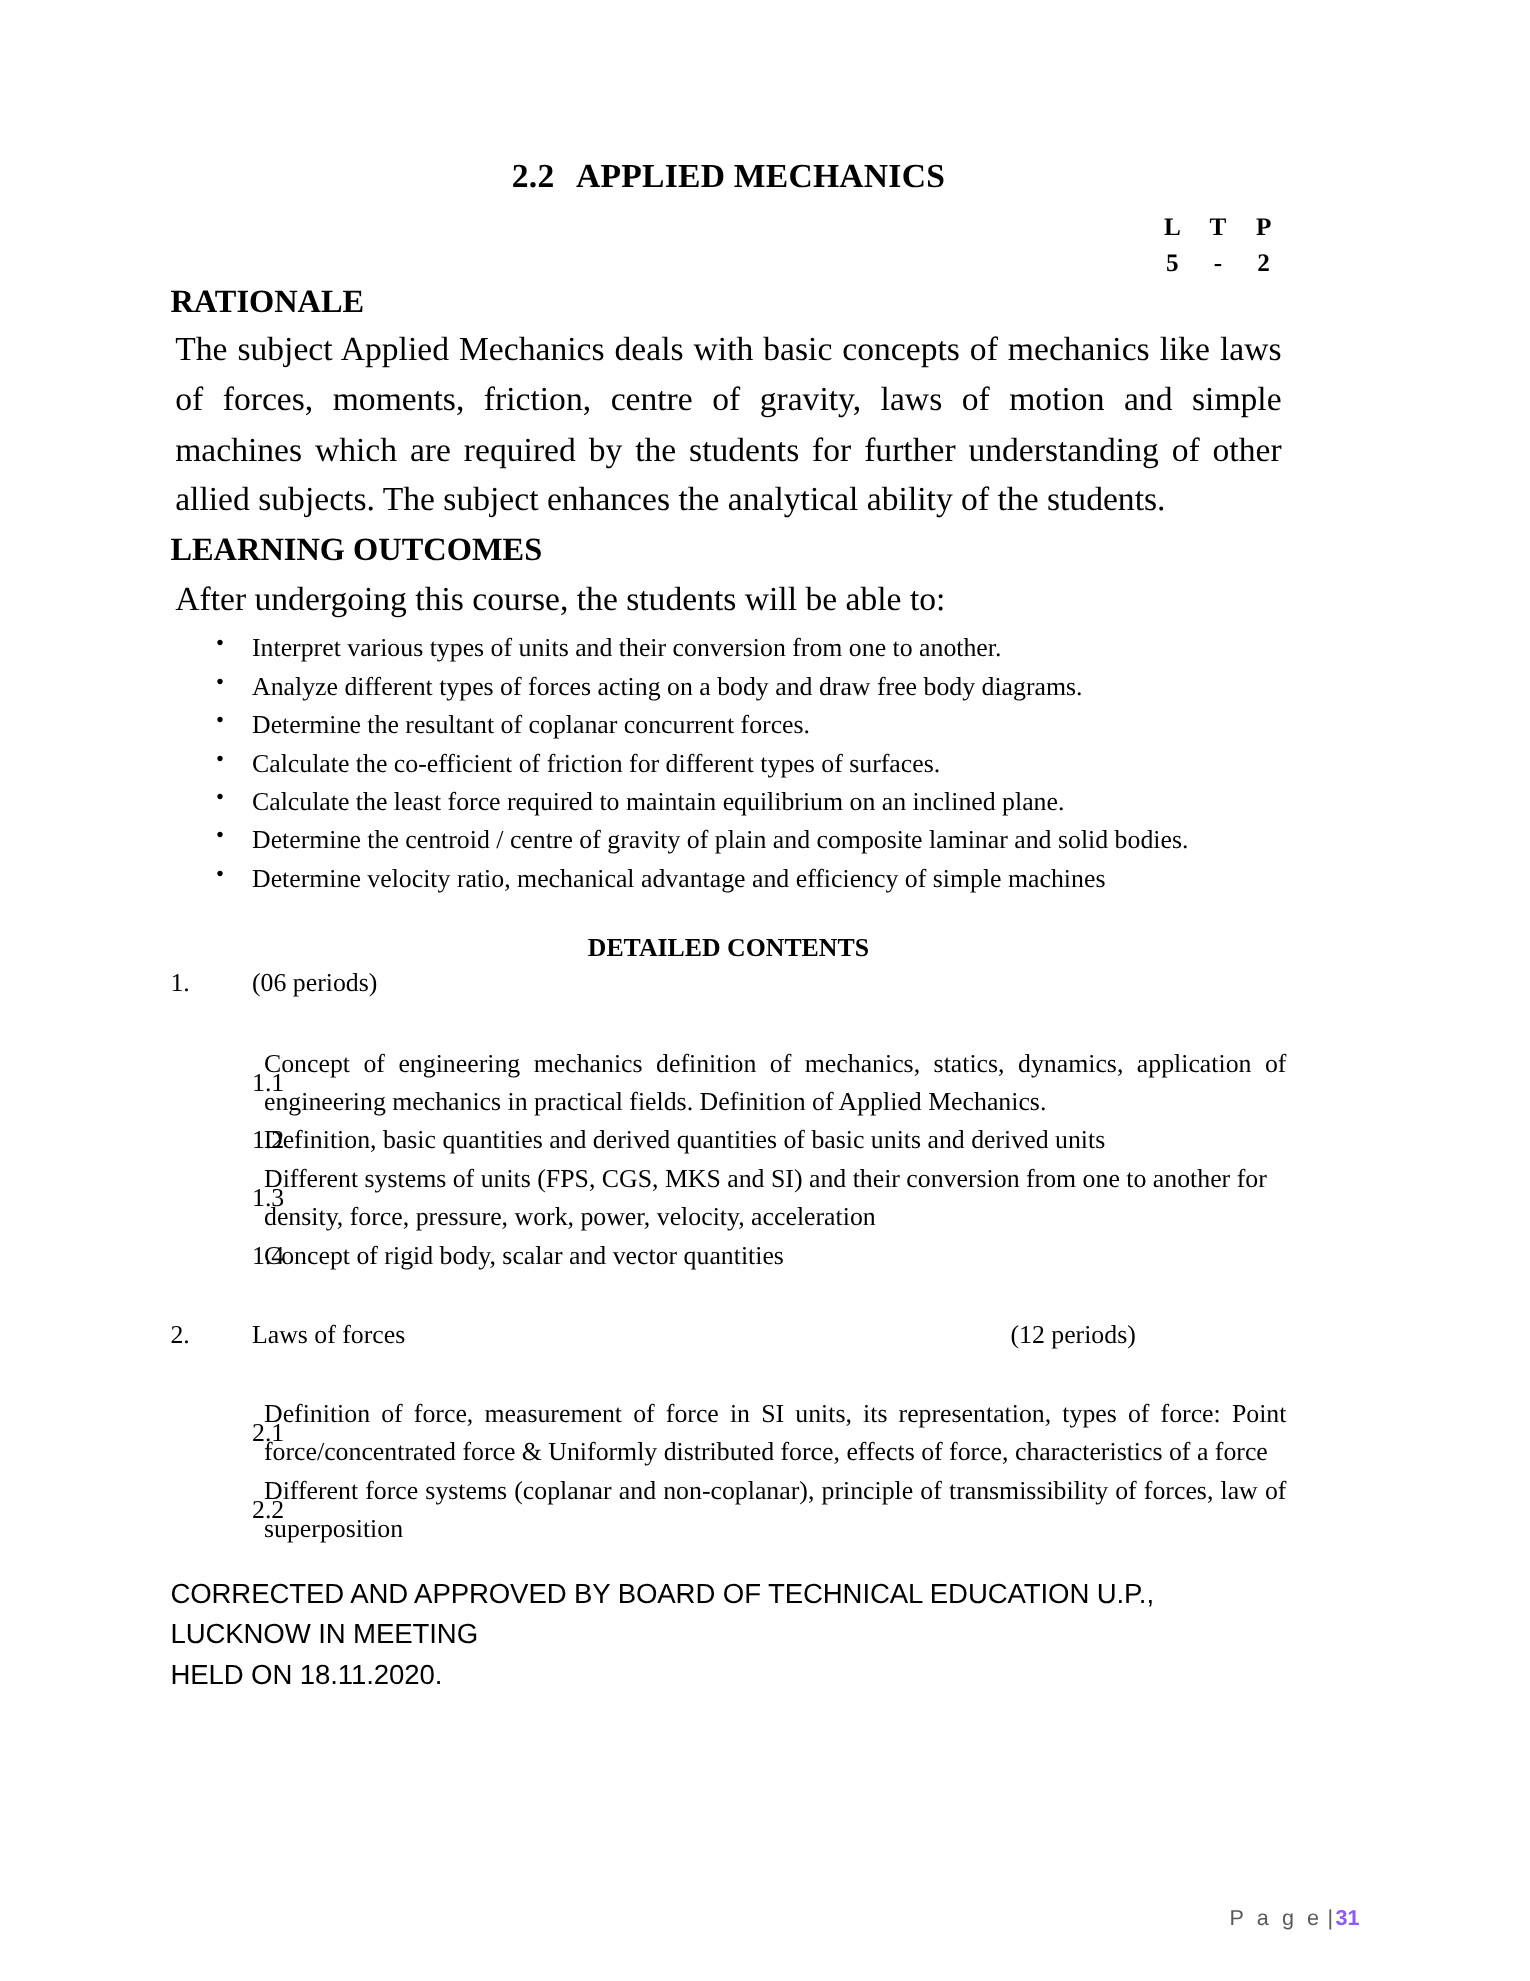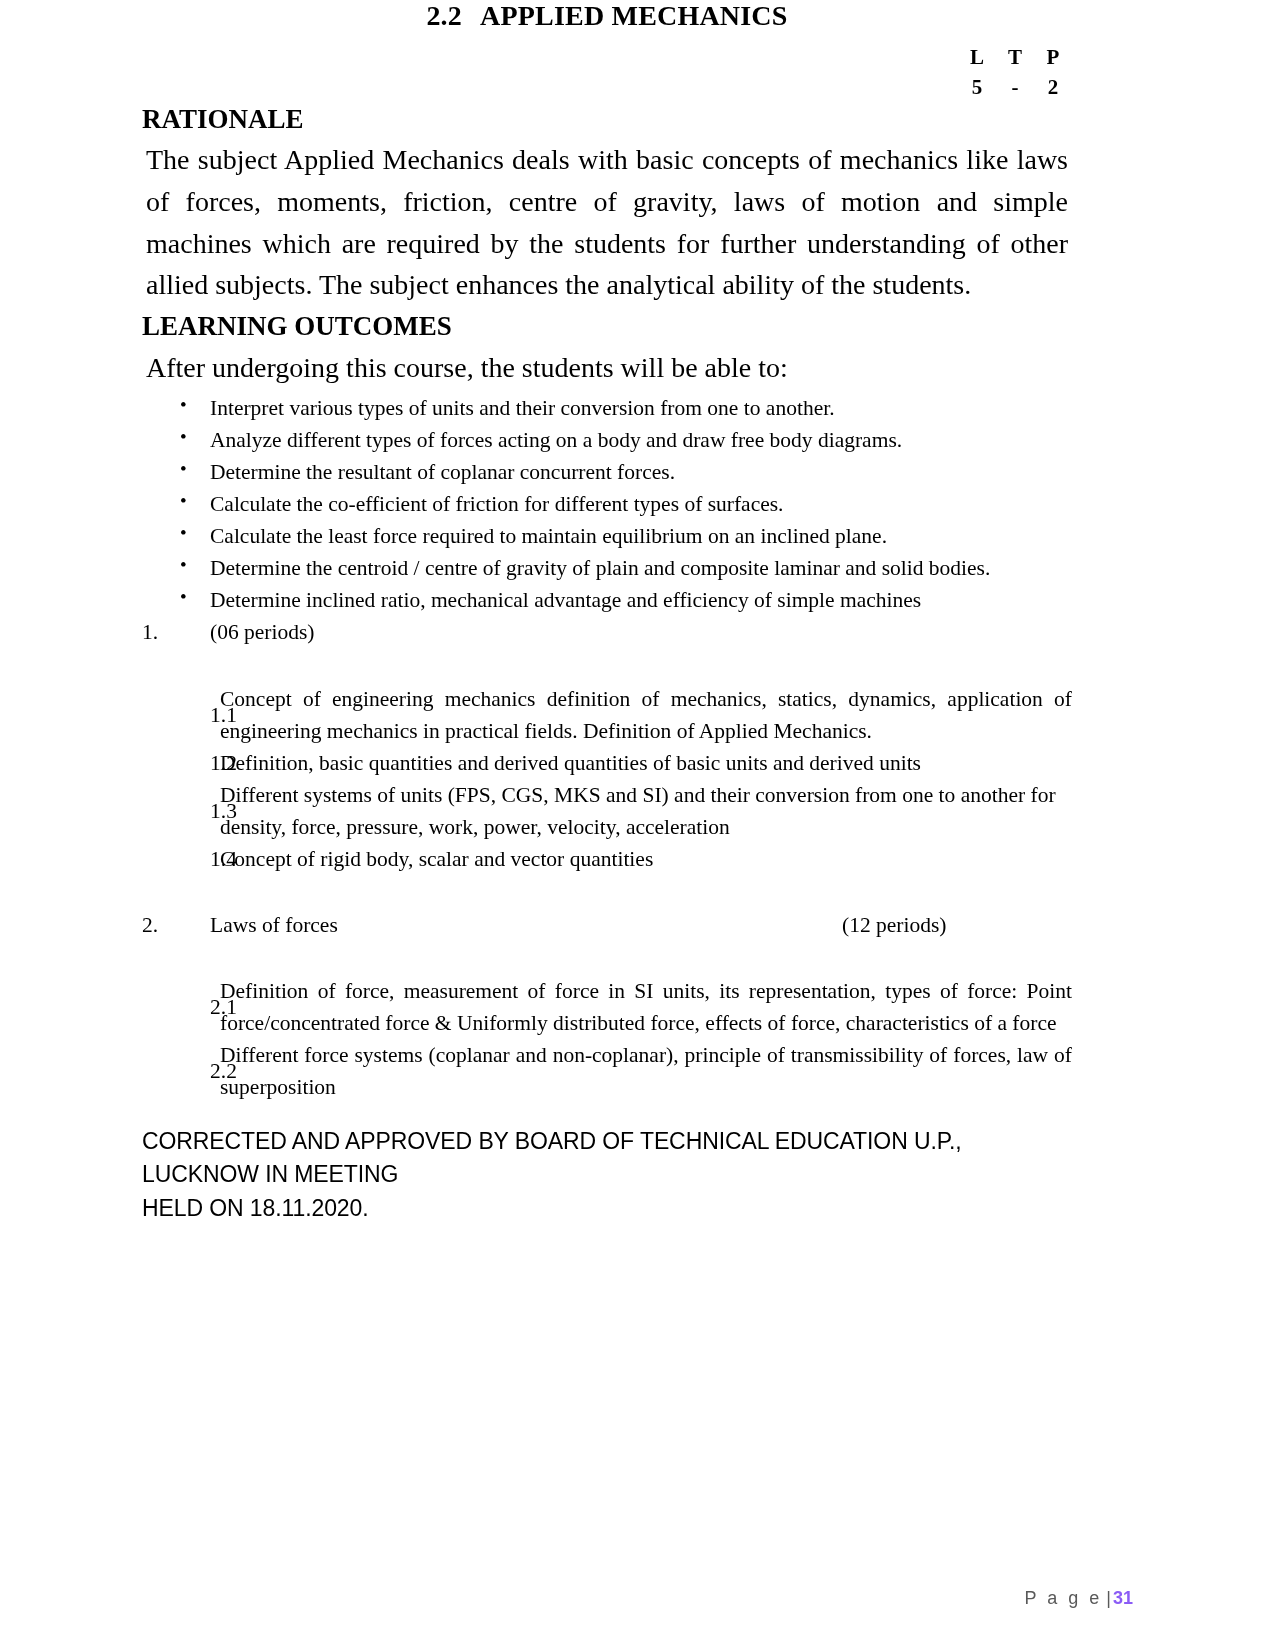--- a/index.html
+++ b/index.html
@@ -23,20 +23,21 @@
   }
   .content {
     position: absolute;
     left: 142px;
     top: 0;
     width: 930px;
   }
 
   
   .title-row {
+    padding-top: 132px;
     text-align: center;
   }
   .doc-title {
     font-weight: bold;
     font-size: 28px;
     letter-spacing: 0.2px;
     display: inline-block;
   }
   .doc-title .num {
     margin-right: 18px;
@@ -232,23 +233,24 @@
     <h2 class="section-heading heading-outcomes">LEARNING OUTCOMES</h2>
     <p class="body-par par-intro-outcomes">After undergoing this course, the students will be able to:</p>
 
     <ul class="outcomes">
       <li><span class="bullet">•</span><span>Interpret various types of units and their conversion from one to another.</span></li>
       <li><span class="bullet">•</span><span>Analyze different types of forces acting on a body and draw free body diagrams.</span></li>
       <li><span class="bullet">•</span><span>Determine the resultant of coplanar concurrent forces.</span></li>
       <li><span class="bullet">•</span><span>Calculate the co-efficient of friction for different types of surfaces.</span></li>
       <li><span class="bullet">•</span><span>Calculate the least force required to maintain equilibrium on an inclined plane.</span></li>
       <li><span class="bullet">•</span><span>Determine the centroid / centre of gravity of plain and composite laminar and solid bodies.</span></li>
-      <li><span class="bullet">•</span><span>Determine inclined ratio, mechanical advantage and efficiency of simple machines</span></li>
+      <li><span class="bullet">•</span><span>Determine velocity ratio, mechanical advantage and efficiency of simple machines</span></li>
     </ul>
 
+    <div class="centered-heading">DETAILED CONTENTS</div>
 
     <div class="unit">
       <div class="unit-head">
         <span class="u-num">1.</span>
         <span class="u-periods">(06 periods)</span>
       </div>
       <div class="topics">
         <div class="topic">
           <span class="t-num">1.1</span>
           <span class="t-text">Concept of engineering mechanics definition of mechanics, statics, dynamics, application of engineering mechanics in practical fields. Definition of Applied Mechanics.</span>

